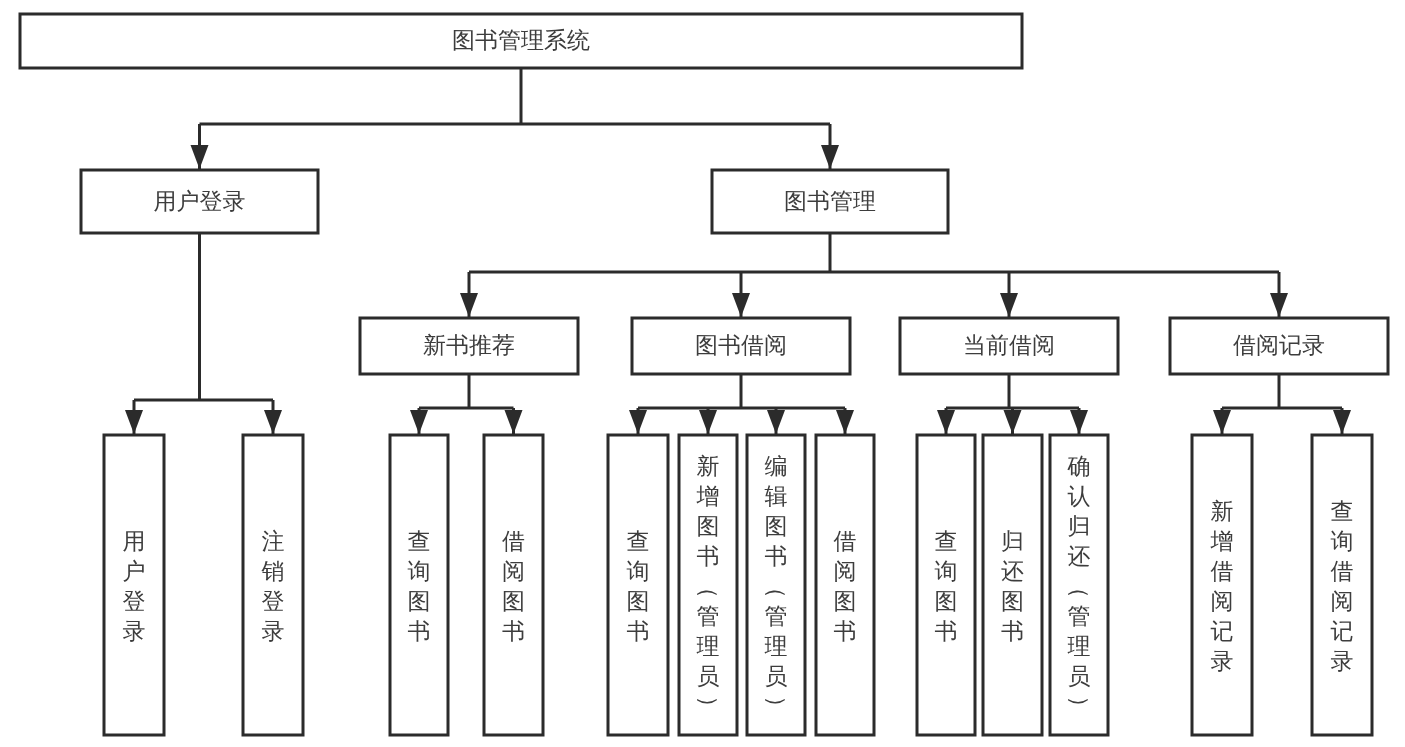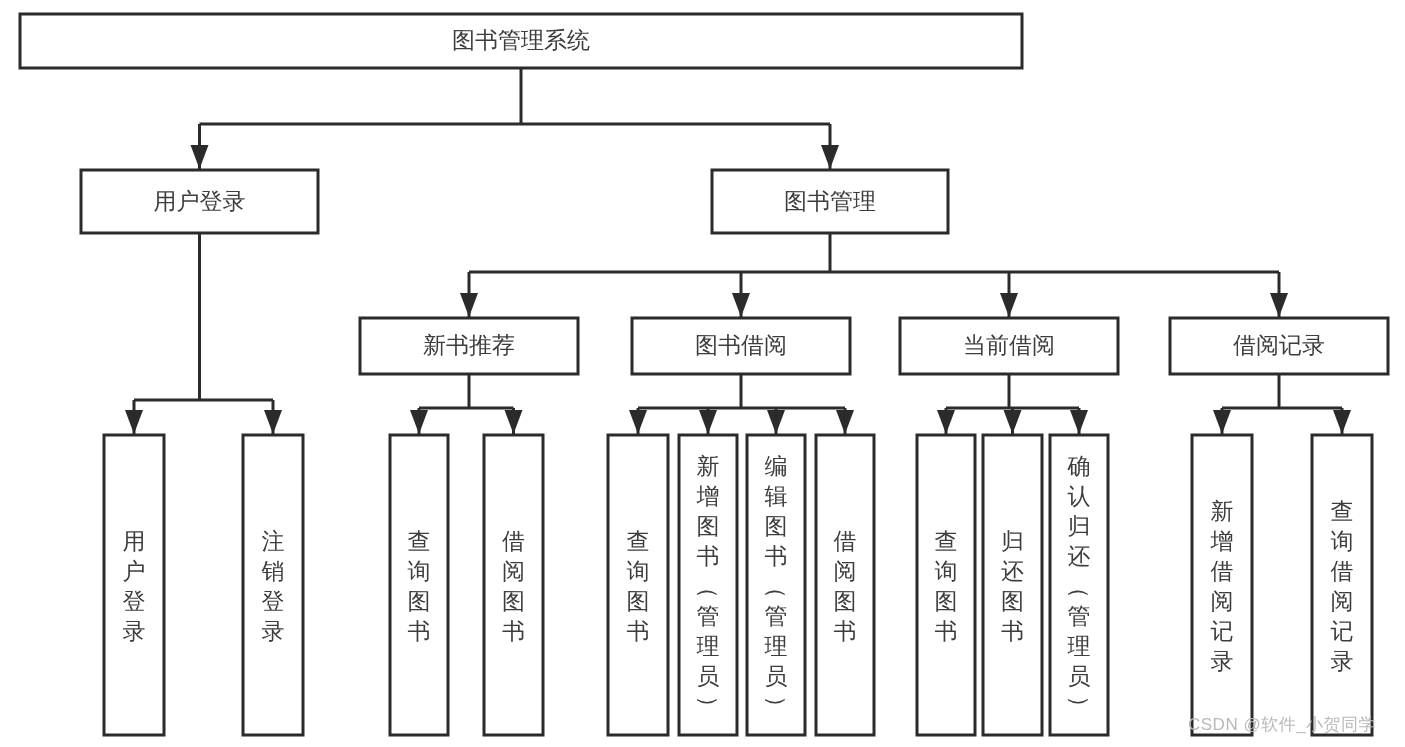--- a/index.html
+++ b/index.html
@@ -259,14 +259,13 @@
           <rect x="1312" y="435" width="60" height="300" class="node-box"></rect>
           <text x="1342" y="519" class="node-label-v">查</text>
           <text x="1342" y="549" class="node-label-v">询</text>
           <text x="1342" y="579" class="node-label-v">借</text>
           <text x="1342" y="609" class="node-label-v">阅</text>
           <text x="1342" y="639" class="node-label-v">记</text>
           <text x="1342" y="669" class="node-label-v">录</text>
         </g>
       </g>
   </svg>
-  <div class="watermark-text">CSDN @软件_小贺同学</div>
 </div>
 
 </body></html>

